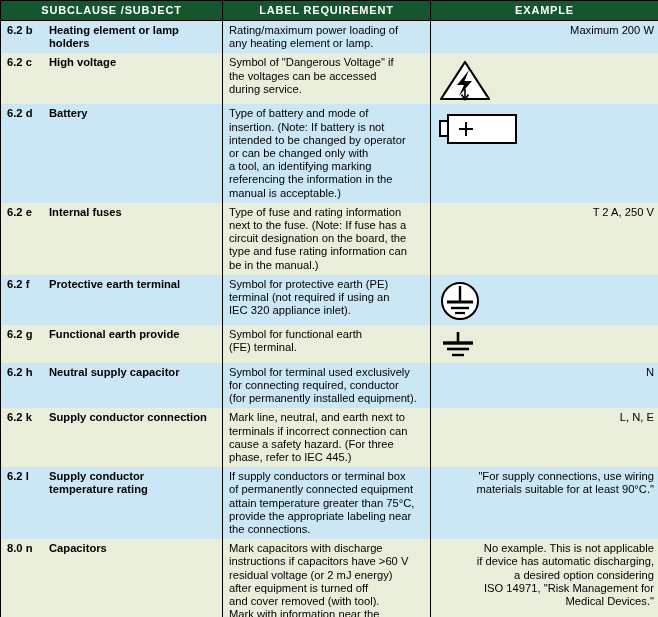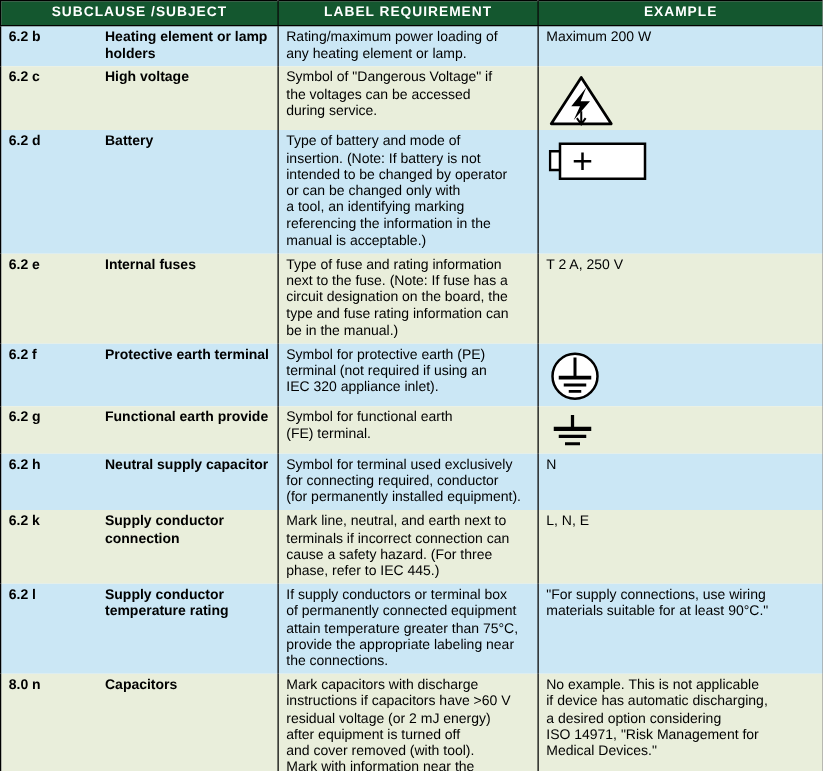--- a/index.html
+++ b/index.html
@@ -58,26 +58,25 @@
   
   .cl-wrap { display: flex; font-weight: bold; }
   .cl-code {
     min-width: 34px;
     flex: 0 0 auto;
     white-space: nowrap;
   }
   .cl-subject {
     padding-left: 8px;
     white-space: pre-line;
-    margin-left: 35px;
   }
   .req-text { white-space: pre-line; }
   .ex-text  { white-space: pre-line; }
 
-  .ex-cell { padding-left: 5px; }
+  .ex-cell { padding-left: 5px; text-align: right; }
 
   
   .sym-hv {
     width: 52px; height: 42px; display: block; margin: 3px 0 0 2px;
   }
   .sym-batt {
     width: 80px; height: 33px; display: block; margin: 6px 0 0 2px;
   }
   .sym-pe {
     width: 42px; height: 42px; display: block; margin: 2px 0 0 2px;

